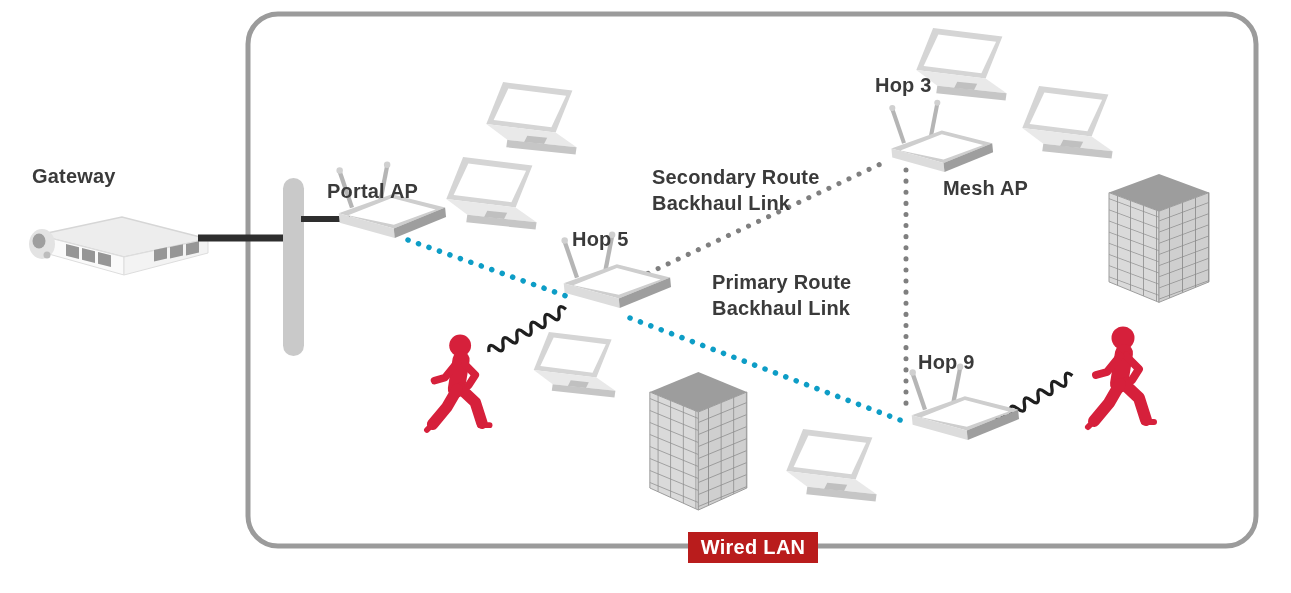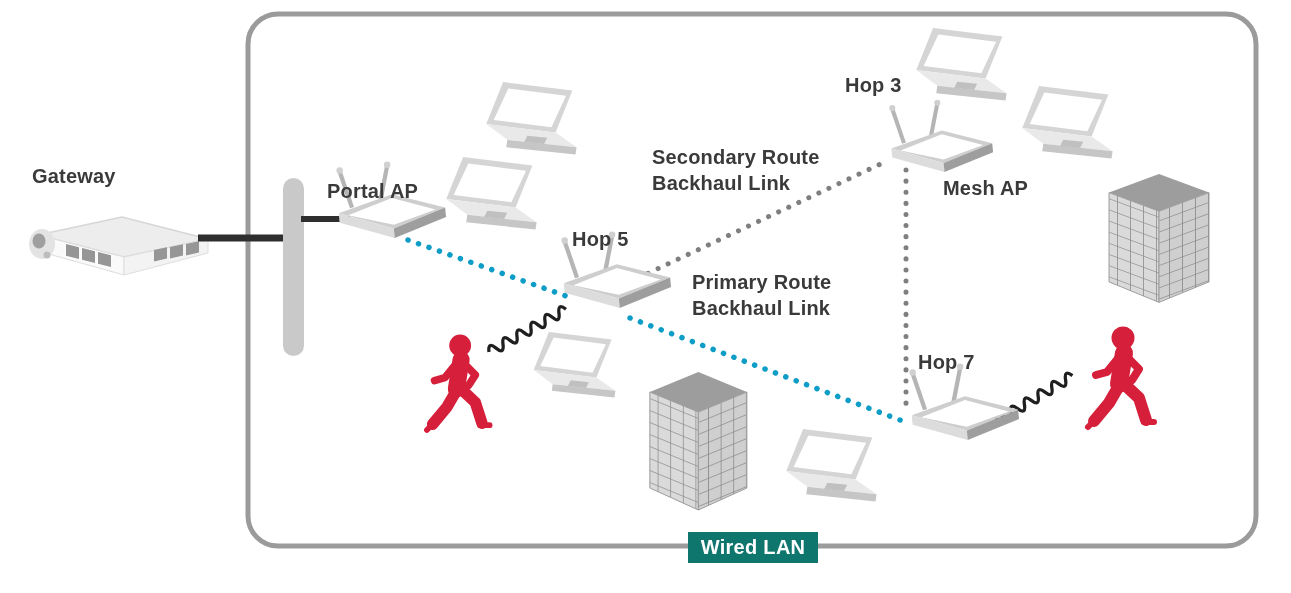--- a/index.html
+++ b/index.html
@@ -7,21 +7,21 @@
     position:relative;width:1291px;height:593px;background:#ffffff;overflow:hidden;
     font-family:"Liberation Sans", sans-serif;
   }
   .stage svg{position:absolute;left:0;top:0;}
   .lbl{
     position:absolute;color:#3a3a3a;font-weight:bold;font-size:20px;
     letter-spacing:0.2px;white-space:nowrap;line-height:26px;
   }
   .wired-lan{
     position:absolute;left:688px;top:532px;width:130px;height:31px;
-    background:#0f766e;color:#ffffff;display:flex;align-items:center;justify-content:center;
+    background:#b91c1c;color:#ffffff;display:flex;align-items:center;justify-content:center;
     font-size:20px;font-weight:bold;letter-spacing:0.3px;
   }
 </style>
 </head>
 <body>
 
 <div class="stage">
 
   <svg width="1291" height="593" viewBox="0 0 1291 593">
     <defs>
@@ -119,28 +119,28 @@
     <use href="#sym-ap" transform="translate(886,100) scale(0.9)"></use>
     <use href="#sym-ap" transform="translate(906,364) scale(0.95)"></use>
 
     <use href="#sym-person" transform="translate(425,334) scale(0.95)"></use>
     <use href="#sym-person" transform="translate(1086,326)"></use>
   </svg>
 
   <div class="lbl" style="left:32px;top:163px;">Gateway</div>
   <div class="lbl" style="left:327px;top:144px;margin-top:34px;">Portal AP</div>
   <div class="lbl" style="left:572px;top:226px;">Hop 5</div>
-  <div class="lbl" style="left:845px;top:72px;">Hop 3</div>
+  <div class="lbl" style="left:875px;top:72px;">Hop 3</div>
   <div class="lbl" style="left:943px;top:175px;">Mesh AP</div>
-  <div class="lbl" style="left:918px;top:349px;">Hop 7</div>
+  <div class="lbl" style="left:918px;top:349px;">Hop 9</div>
 
-  <div class="lbl" style="left:652px;top:144px;">
+  <div class="lbl" style="left:652px;top:164px;">
     <div>Secondary Route</div>
     <div>Backhaul Link</div>
   </div>
 
-  <div class="lbl" style="left:692px;top:269px;">
+  <div class="lbl" style="left:712px;top:269px;">
     <div>Primary Route</div>
     <div>Backhaul Link</div>
   </div>
 
   <div class="wired-lan">Wired LAN</div>
 </div>
 
 </body></html>

